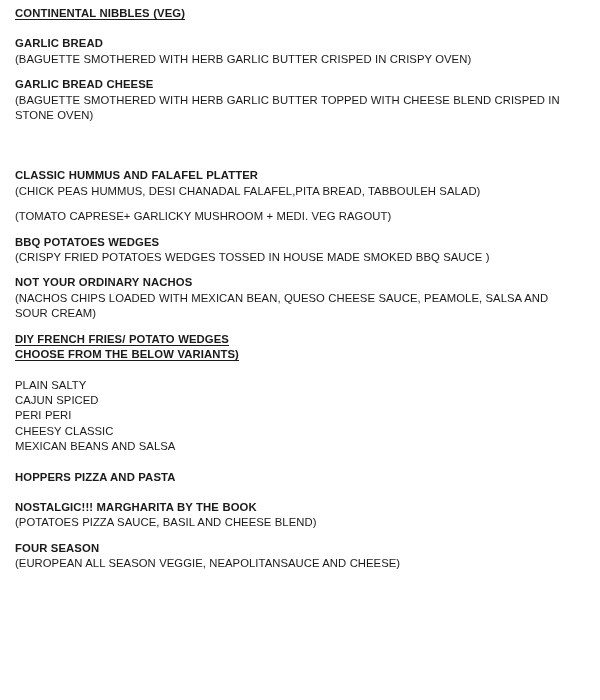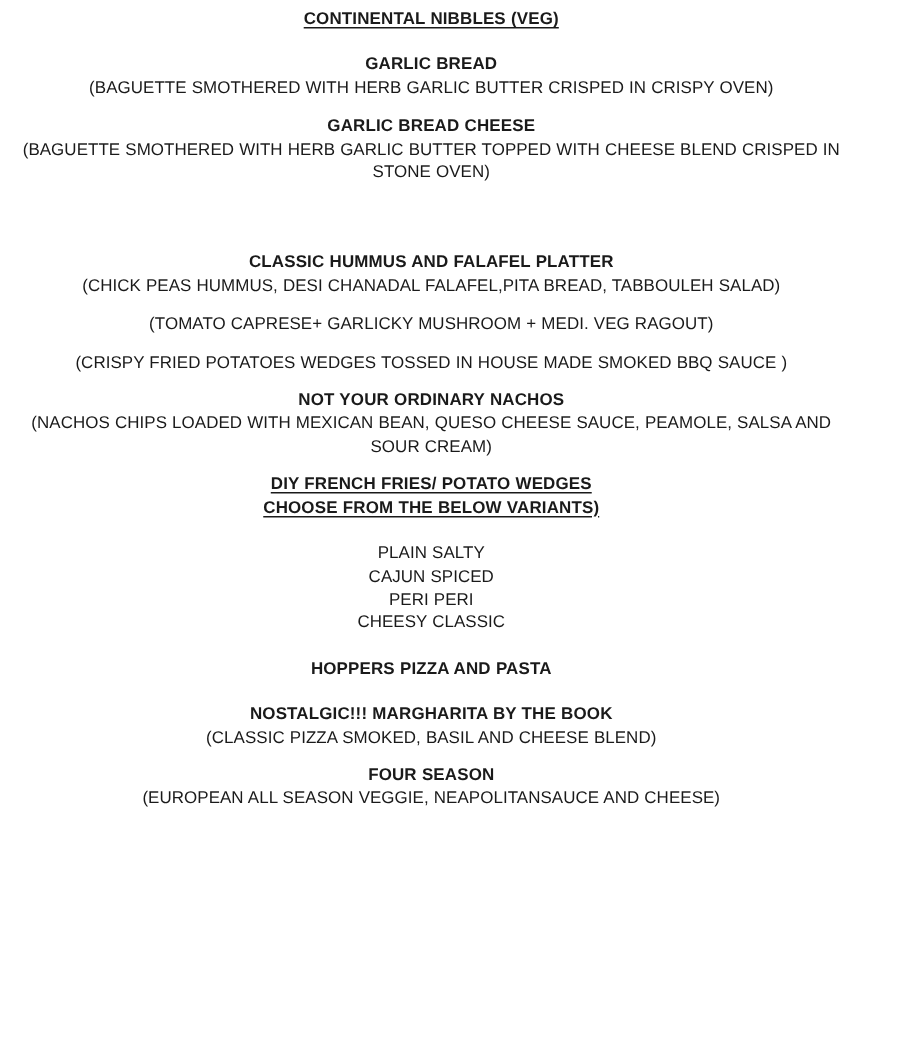--- a/index.html
+++ b/index.html
@@ -14,21 +14,20 @@
     font-family: "Liberation Sans", sans-serif;
     color: #1a1a1a;
     -webkit-font-smoothing: antialiased;
   }
   .menu-page {
     box-sizing: border-box;
     width: 600px;
     height: 700px;
     padding: 6px 40px 0 15px;
     background: #ffffff;
-    text-align: center;
   }
   .block {
     margin: 0;
   }
   .line {
     font-size: 11.3px;
     line-height: 15.4px;
     letter-spacing: 0.04px;
     white-space: normal;
     word-spacing: 0.2px;
@@ -87,20 +86,21 @@
 
   <div class="gap-sm"></div>
 
   <div class="block">
     <div class="line desc">(TOMATO CAPRESE+ GARLICKY MUSHROOM + MEDI. VEG RAGOUT)</div>
   </div>
 
   <div class="gap-sm"></div>
 
   <div class="block">
+    <div class="line title">BBQ POTATOES WEDGES</div>
     <div class="line desc">(CRISPY FRIED POTATOES WEDGES TOSSED IN HOUSE MADE SMOKED BBQ SAUCE )</div>
   </div>
 
   <div class="gap-sm"></div>
 
   <div class="block">
     <div class="line title">NOT YOUR ORDINARY NACHOS</div>
     <div class="line desc">(NACHOS CHIPS LOADED WITH MEXICAN BEAN, QUESO CHEESE SAUCE, PEAMOLE, SALSA AND SOUR CREAM)</div>
   </div>
 
@@ -111,31 +111,32 @@
     <div class="line title underline">CHOOSE FROM THE BELOW VARIANTS)</div>
   </div>
 
   <div class="gap-md"></div>
 
   <div class="block">
     <div class="line plain">PLAIN SALTY</div>
     <div class="line plain">CAJUN SPICED</div>
     <div class="line plain">PERI PERI</div>
     <div class="line plain">CHEESY CLASSIC</div>
+    <div class="line plain">MEXICAN BEANS AND SALSA</div>
   </div>
 
   <div class="gap-md"></div>
 
   <div class="line title">HOPPERS PIZZA AND PASTA</div>
 
   <div class="gap-md"></div>
 
   <div class="block">
     <div class="line title">NOSTALGIC!!! MARGHARITA BY THE BOOK</div>
-    <div class="line desc">(CLASSIC PIZZA SMOKED, BASIL AND CHEESE BLEND)</div>
+    <div class="line desc">(POTATOES PIZZA SAUCE, BASIL AND CHEESE BLEND)</div>
   </div>
 
   <div class="gap-sm"></div>
 
   <div class="block">
     <div class="line title">FOUR SEASON</div>
     <div class="line desc">(EUROPEAN ALL SEASON VEGGIE, NEAPOLITANSAUCE AND CHEESE)</div>
   </div>
 
   <div class="gap-sm"></div>

